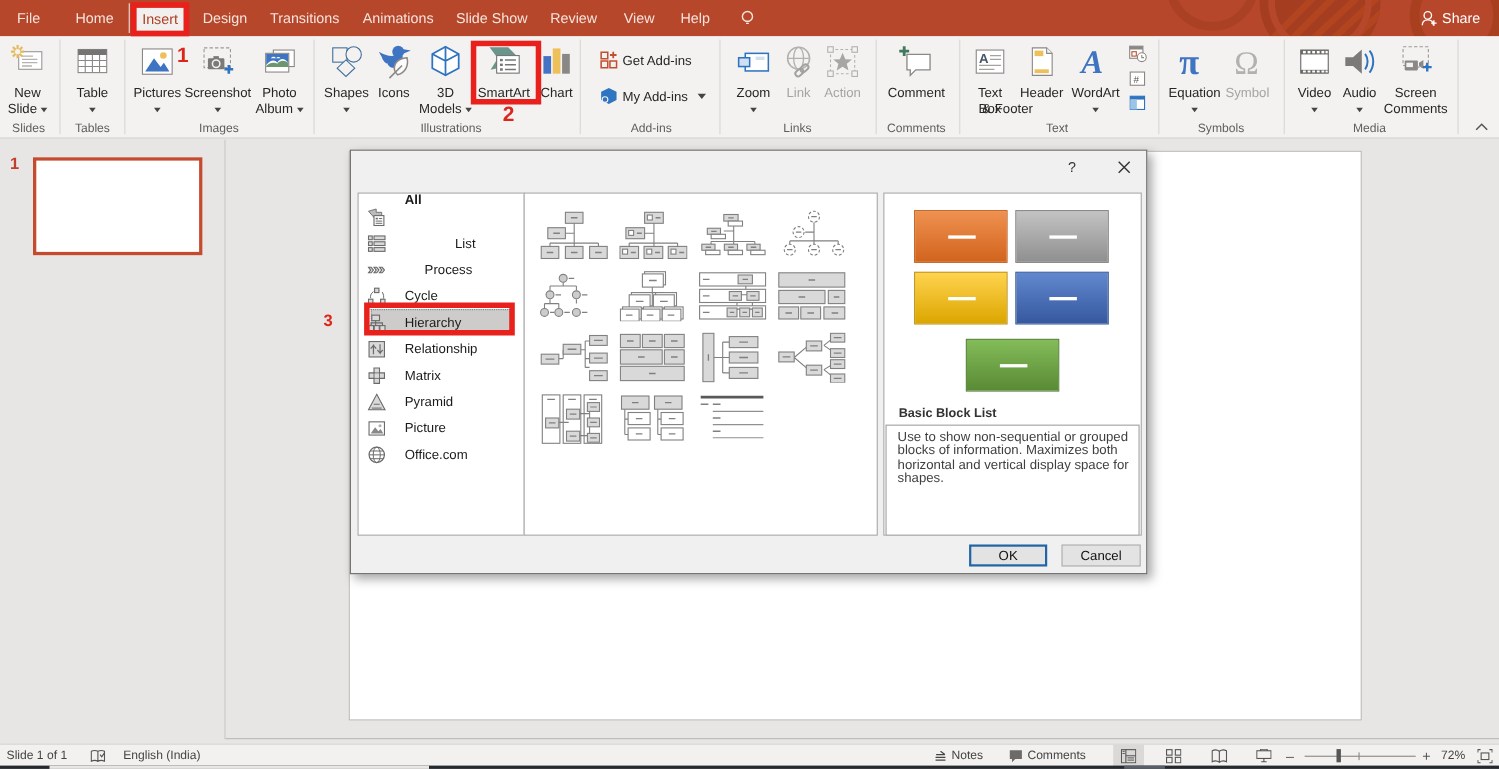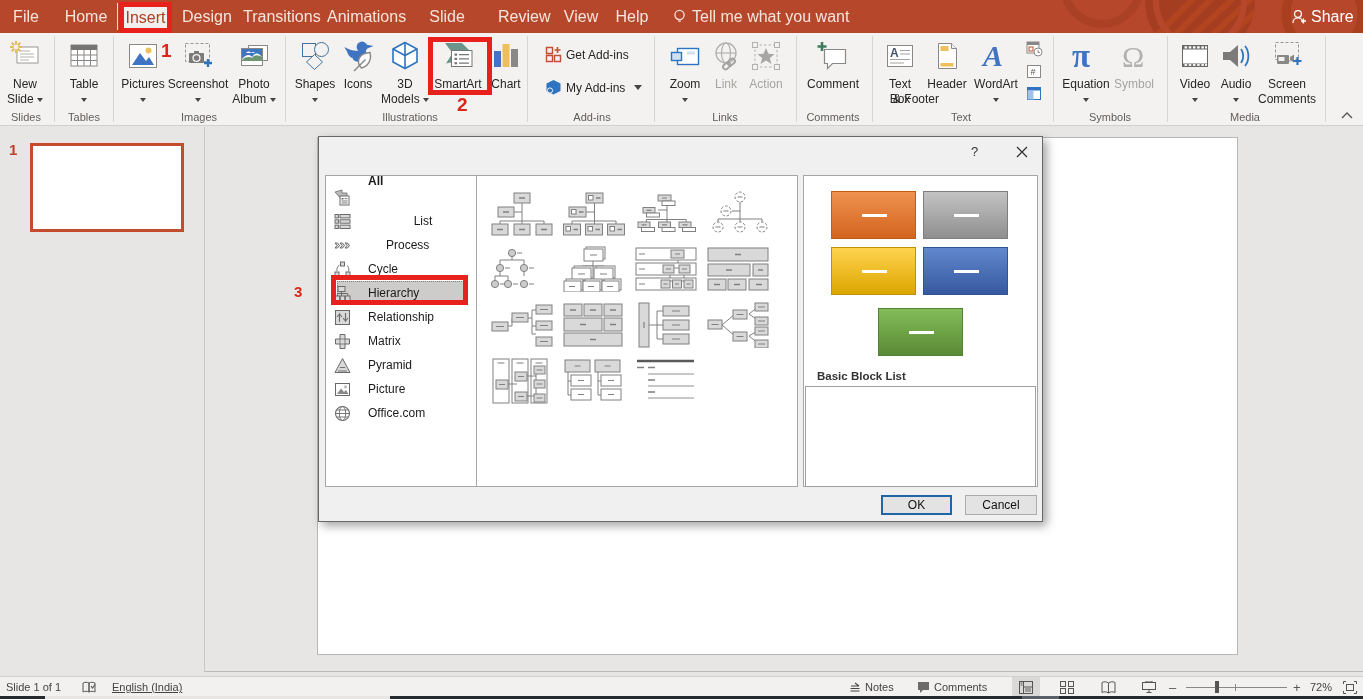--- a/index.html
+++ b/index.html
@@ -3,21 +3,21 @@
 <meta charset="utf-8">
 <style>
   * { margin:0; padding:0; box-sizing:border-box; }
   html,body { width:1363px; height:699px; overflow:hidden; }
   body { font-family:"Liberation Sans", sans-serif; position:relative; background:#e7e6e5; }
   #root { position:absolute; left:0; top:0; width:1363px; height:699px; }
   .abs { position:absolute; }
 
   
   #titlebar { position:absolute; left:0; top:0; width:1363px; height:33px; background:#b7472a; overflow:hidden; }
-  .tab { position:absolute; top:0; height:33px; line-height:33px; color:#f5e4de; font-size:16px; text-align:center; }
+  .tab { position:absolute; top:0; height:33px; line-height:33px; color:#f5e4de; font-size:13px; text-align:center; }
   #tab-insert { left:124px; top:7px; width:43px; height:21px; line-height:21px; background:#f2f0ef; color:#ad3f23; }
 
   
   #ribbon { position:absolute; left:0; top:33px; width:1363px; height:93px; background:#f4f2f0; border-bottom:1px solid #d2d0ce; }
   .rsep { position:absolute; top:3px; width:1px; height:86px; background:#d8d6d3; }
   .glabel { position:absolute; top:78px; height:14px; font-size:11px; color:#605d5b; text-align:center; width:120px; margin-left:-60px; }
   .btn-label { position:absolute; font-size:12px; color:#262626; text-align:center; white-space:nowrap; }
   .darr { display:inline-block; width:0; height:0; border-left:3.5px solid transparent; border-right:3.5px solid transparent; border-top:4px solid #444; vertical-align:middle; }
   .dis { color:#a6a4a2 !important; }
 
@@ -77,21 +77,20 @@
     <div class="tab" style="left:243px;width:68px;">Transitions</div>
     <div class="tab" style="left:327px;width:70px;">Animations</div>
     <div class="tab" style="left:413px;width:68px;">Slide Show</div>
     <div class="tab" style="left:498px;width:47px;">Review</div>
     <div class="tab" style="left:563px;width:36px;">View</div>
     <div class="tab" style="left:615px;width:34px;">Help</div>
     <svg class="abs" style="left:672px;top:9px" width="15" height="16" viewBox="0 0 15 16">
       <circle cx="7.5" cy="6" r="4.6" fill="none" stroke="#f5e4de" stroke-width="1.3"></circle>
       <path d="M5.8 10.5 h3.4 M6.2 12.2 h2.6" stroke="#f5e4de" stroke-width="1.2" fill="none"></path>
     </svg>
-    <div class="tab" style="left:692px;width:165px;text-align:left;">Tell me what you want to do</div>
     <svg class="abs" style="left:1291px;top:9px" width="17" height="16" viewBox="0 0 17 16">
       <circle cx="7" cy="5" r="3.4" fill="none" stroke="#fff" stroke-width="1.2"></circle>
       <path d="M2 14 c0-3.2 2.2-5 5-5 s5 1.8 5 5" fill="none" stroke="#fff" stroke-width="1.2"></path>
       <path d="M12.5 9.5 v5 M10 12 h5" stroke="#fff" stroke-width="1.3"></path>
     </svg>
     <div class="tab" style="left:1311px;width:40px;text-align:left;color:#fff;">Share</div>
   </div>
 
   <div id="ribbon">
 
@@ -357,21 +356,21 @@
   <div class="annum" style="left:9px;top:141px;font-size:15px;color:#c2402b;">1</div>
   <div id="thumb1"></div>
   <div id="slide"></div>
 
   <div id="statusbar">
     <div class="abs" style="left:6px;top:4px;">Slide 1 of 1</div>
     <svg class="abs" style="left:82px;top:4px" width="14" height="13" viewBox="0 0 14 13">
       <path d="M1 2 c2-1 4-1 6 0 v9 c-2-1-4-1-6 0 Z M13 2 c-2-1-4-1-6 0 v9 c2-1 4-1 6 0 Z" fill="none" stroke="#555" stroke-width="1"></path>
       <path d="M9 5 l1.5 2 L13 3.5" fill="none" stroke="#555" stroke-width="1.1"></path>
     </svg>
-    <div class="abs" style="left:112px;top:4px;text-decoration:underline;">English (India)</div>
+    <div class="abs" style="left:112px;top:4px;">English (India)</div>
     <svg class="abs" style="left:849px;top:5px" width="12" height="12" viewBox="0 0 12 12">
       <path d="M6 1 L10 4 M2 4 h8 M1.5 6.5 h9 M1.5 9 h9" stroke="#444" stroke-width="1.1" fill="none"></path>
     </svg>
     <div class="abs" style="left:865px;top:4px;">Notes</div>
     <svg class="abs" style="left:917px;top:4px" width="13" height="12" viewBox="0 0 13 12">
       <path d="M1 1 h11 v8 h-6 l-3 3 v-3 h-2 Z" fill="#6d6b69"></path>
     </svg>
     <div class="abs" style="left:934px;top:4px;">Comments</div>
     <div class="abs" style="left:1012px;top:0px;width:28px;height:21px;background:#dbd9d7;"></div>
     <svg class="abs" style="left:1019px;top:4px" width="14" height="13" viewBox="0 0 14 13">
@@ -734,20 +733,21 @@
         </g>
     </svg>
 
     <div class="abs blk" style="left:512px;top:54px;background:linear-gradient(#ef9150,#d2641d);border:1px solid #c55a11;"></div>
     <div class="abs blk" style="left:604px;top:54px;background:linear-gradient(#c3c3c3,#8f8f8f);border:1px solid #7f7f7f;"></div>
     <div class="abs blk" style="left:512px;top:110px;background:linear-gradient(#ffd34f,#dca600);border:1px solid #bf9000;"></div>
     <div class="abs blk" style="left:604px;top:110px;background:linear-gradient(#6188ce,#36589f);border:1px solid #2f5597;"></div>
     <div class="abs blk" style="left:559px;top:171px;background:linear-gradient(#83bc59,#5a8a35);border:1px solid #538135;"></div>
     <div class="abs" style="left:498px;top:233px;font-size:11.5px;font-weight:bold;color:#333;">Basic Block List</div>
     <div class="abs" style="left:486px;top:249px;width:231px;height:101px;background:#fff;border:1px solid #a0a0a0;"></div>
+    <div class="abs" style="left:497px;top:254px;width:222px;font-size:12px;line-height:12.4px;color:#3f3f3f;">Use to show non-sequential or grouped blocks of information. Maximizes both horizontal and vertical display space for shapes.</div>
 
     <div class="okbtn" style="left:562px;top:358px;width:71px;height:20px;line-height:17px;background:#e3e3e3;border:2px solid #2065a5;">OK</div>
     <div class="okbtn" style="left:646px;top:358px;width:72px;height:20px;line-height:18px;background:#e3e3e3;border:1px solid #acacac;">Cancel</div>
   </div>
 
   <div class="annot" style="left:119px;top:2px;width:53px;height:31px;"></div>
   <div class="annum" style="left:161px;top:40px;font-size:19px;">1</div>
   <div class="annot" style="left:428px;top:37px;width:64px;height:58px;"></div>
   <div class="annum" style="left:457px;top:94px;font-size:19px;">2</div>
   <div class="annum" style="left:294px;top:283px;font-size:15px;">3</div>

